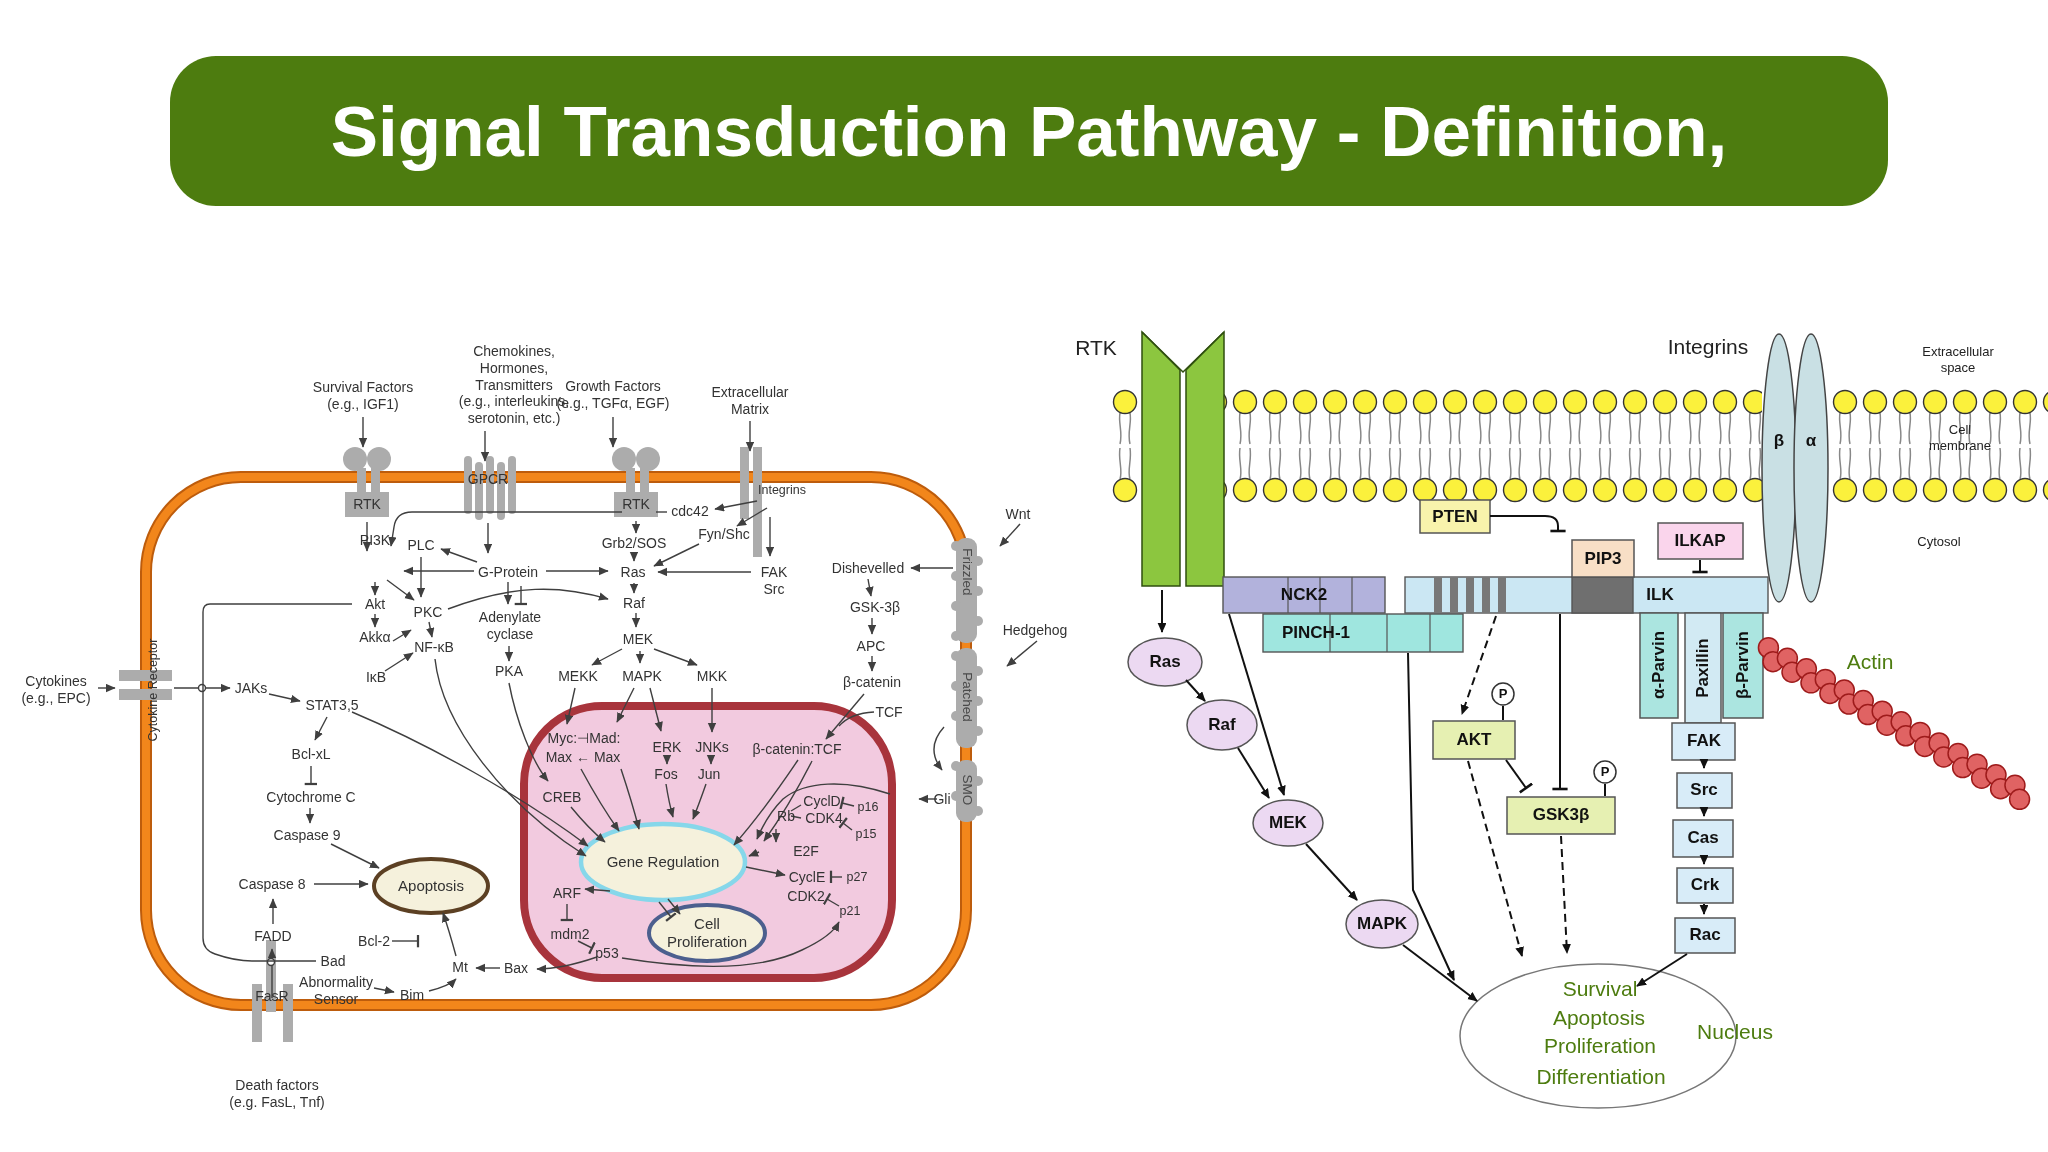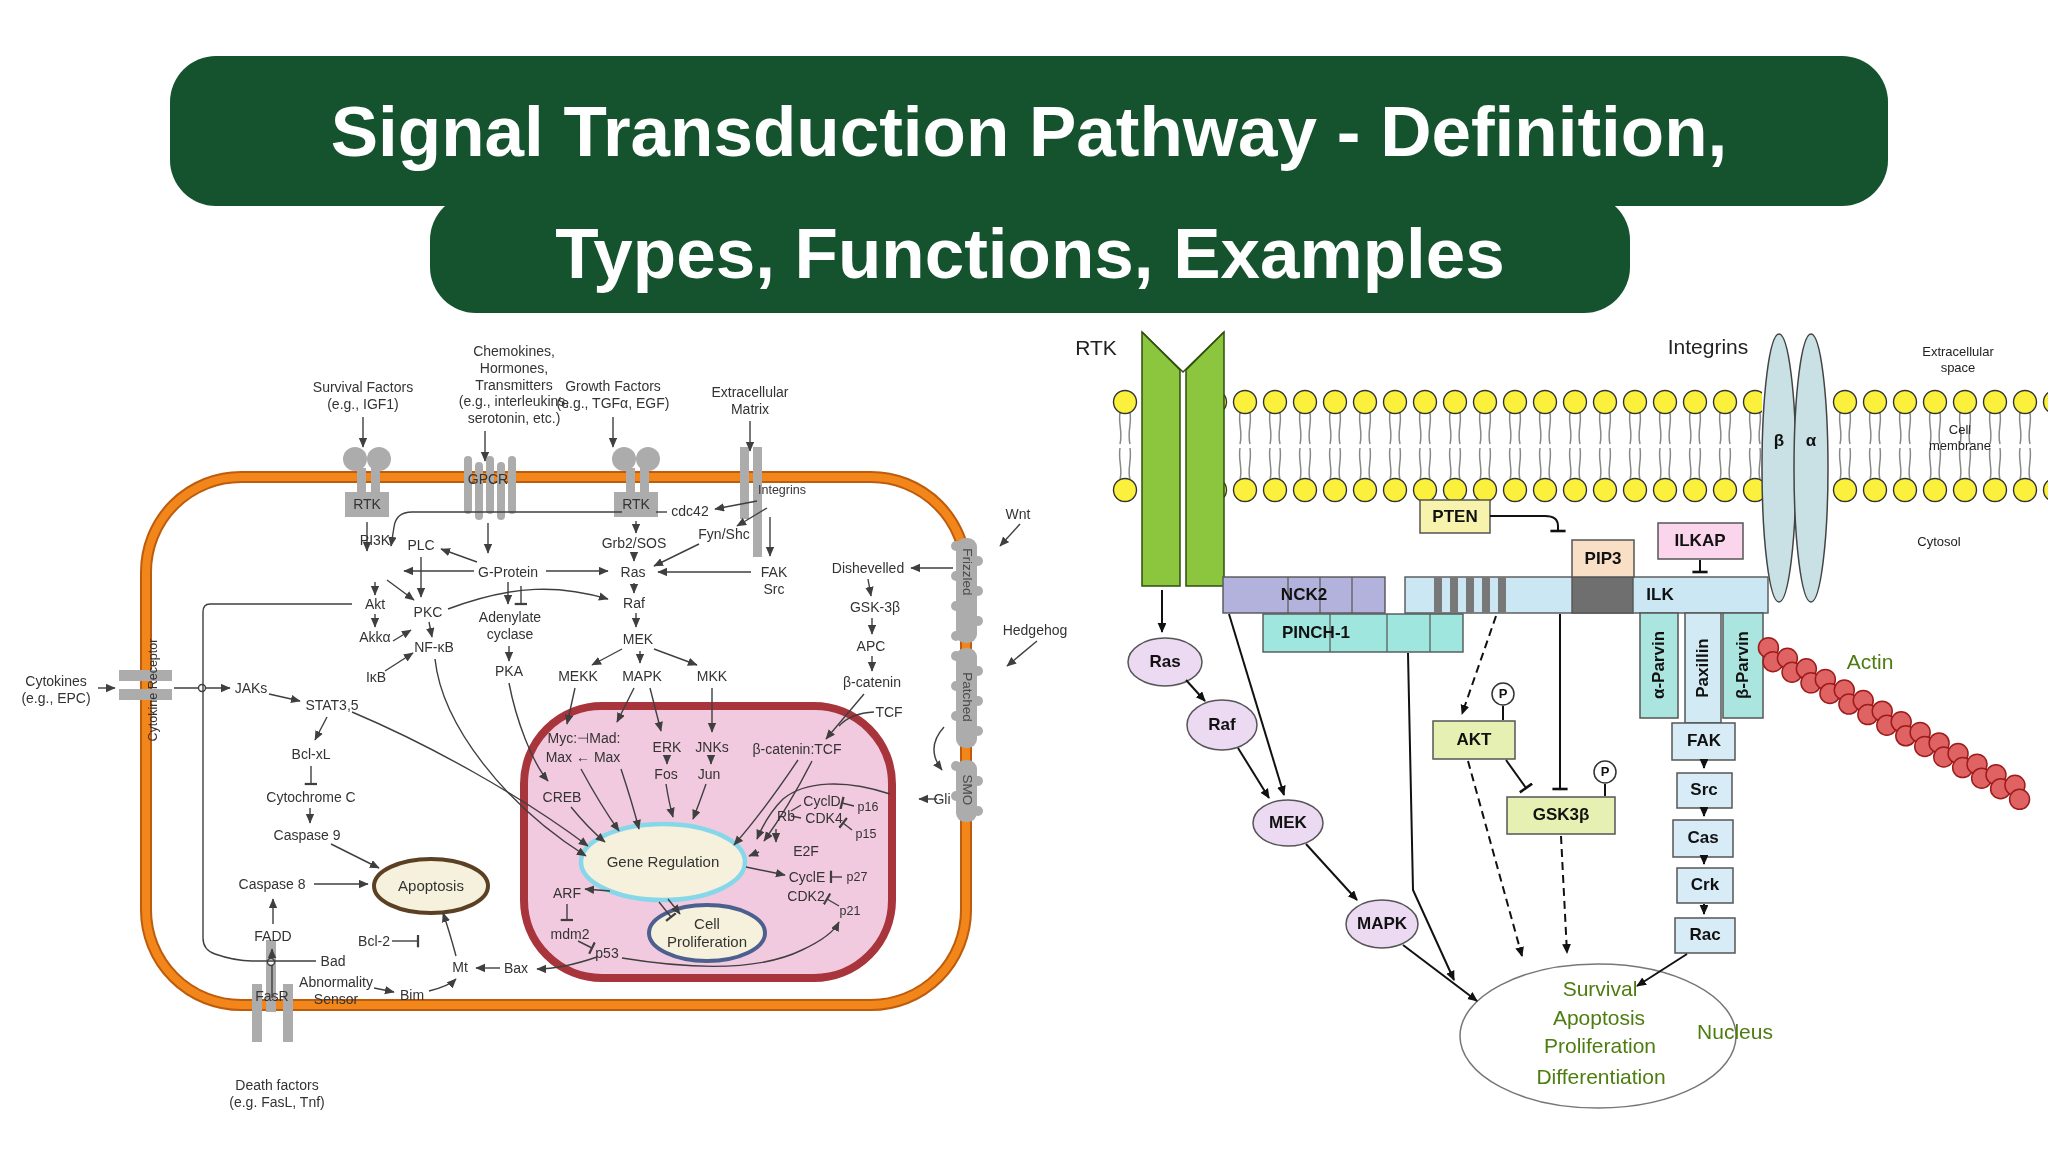--- a/index.html
+++ b/index.html
@@ -1,19 +1,19 @@
 <!DOCTYPE html>
 <html><head>
 <meta charset="utf-8">
 <style>
   html,body{margin:0;padding:0;background:#fff;}
   .canvas{position:relative;width:2048px;height:1152px;background:#ffffff;overflow:hidden;
           font-family:"Liberation Sans",sans-serif;}
   
-  .tbox{position:absolute;background:#14532d;border-radius:46px;color:#ffffff;
+  .tbox{position:absolute;background:#4d7c0f;border-radius:46px;color:#ffffff;
         display:flex;align-items:center;justify-content:center;font-weight:bold;}
   .tbox1{left:170px;top:56px;width:1718px;height:150px;font-size:71px;}
   .tbox2{left:430px;top:194px;width:1200px;height:119px;font-size:71px;}
   
   .lb{position:absolute;transform:translate(-50%,-50%);font-size:14px;color:#333;
       text-align:center;white-space:pre-line;line-height:1.2;}
   .sm{font-size:12.5px;}
   .md{font-size:15px;}
   .vup{transform:translate(-50%,-50%) rotate(-90deg);white-space:nowrap;}
   .vdn{transform:translate(-50%,-50%) rotate(90deg);white-space:nowrap;color:#4a4a4a;font-size:13.5px;}
@@ -29,23 +29,20 @@
   .dsh{stroke-dasharray:8 5;}
   .gry{fill:#acacac;}
 </style>
 </head>
 <body>
 
 <div class="canvas">
 
   <div class="tbox tbox1">
     <span>Signal Transduction Pathway - Definition,</span>
-  </div>
-  <div class="tbox tbox2">
-    <span>Types, Functions, Examples</span>
   </div>
 
   <svg id="art" width="2048" height="1152" viewBox="0 0 2048 1152">
     <defs>
       <marker id="ma" markerWidth="9" markerHeight="8" refX="6.5" refY="3" orient="auto">
         <path d="M0,0 L7,3 L0,6 Z" fill="#3f3f3f"></path>
       </marker>
       <marker id="mb" markerWidth="7" markerHeight="6" refX="4.5" refY="2.2" orient="auto">
         <path d="M0,0 L5,2.2 L0,4.4 Z" fill="#111"></path>
       </marker>

